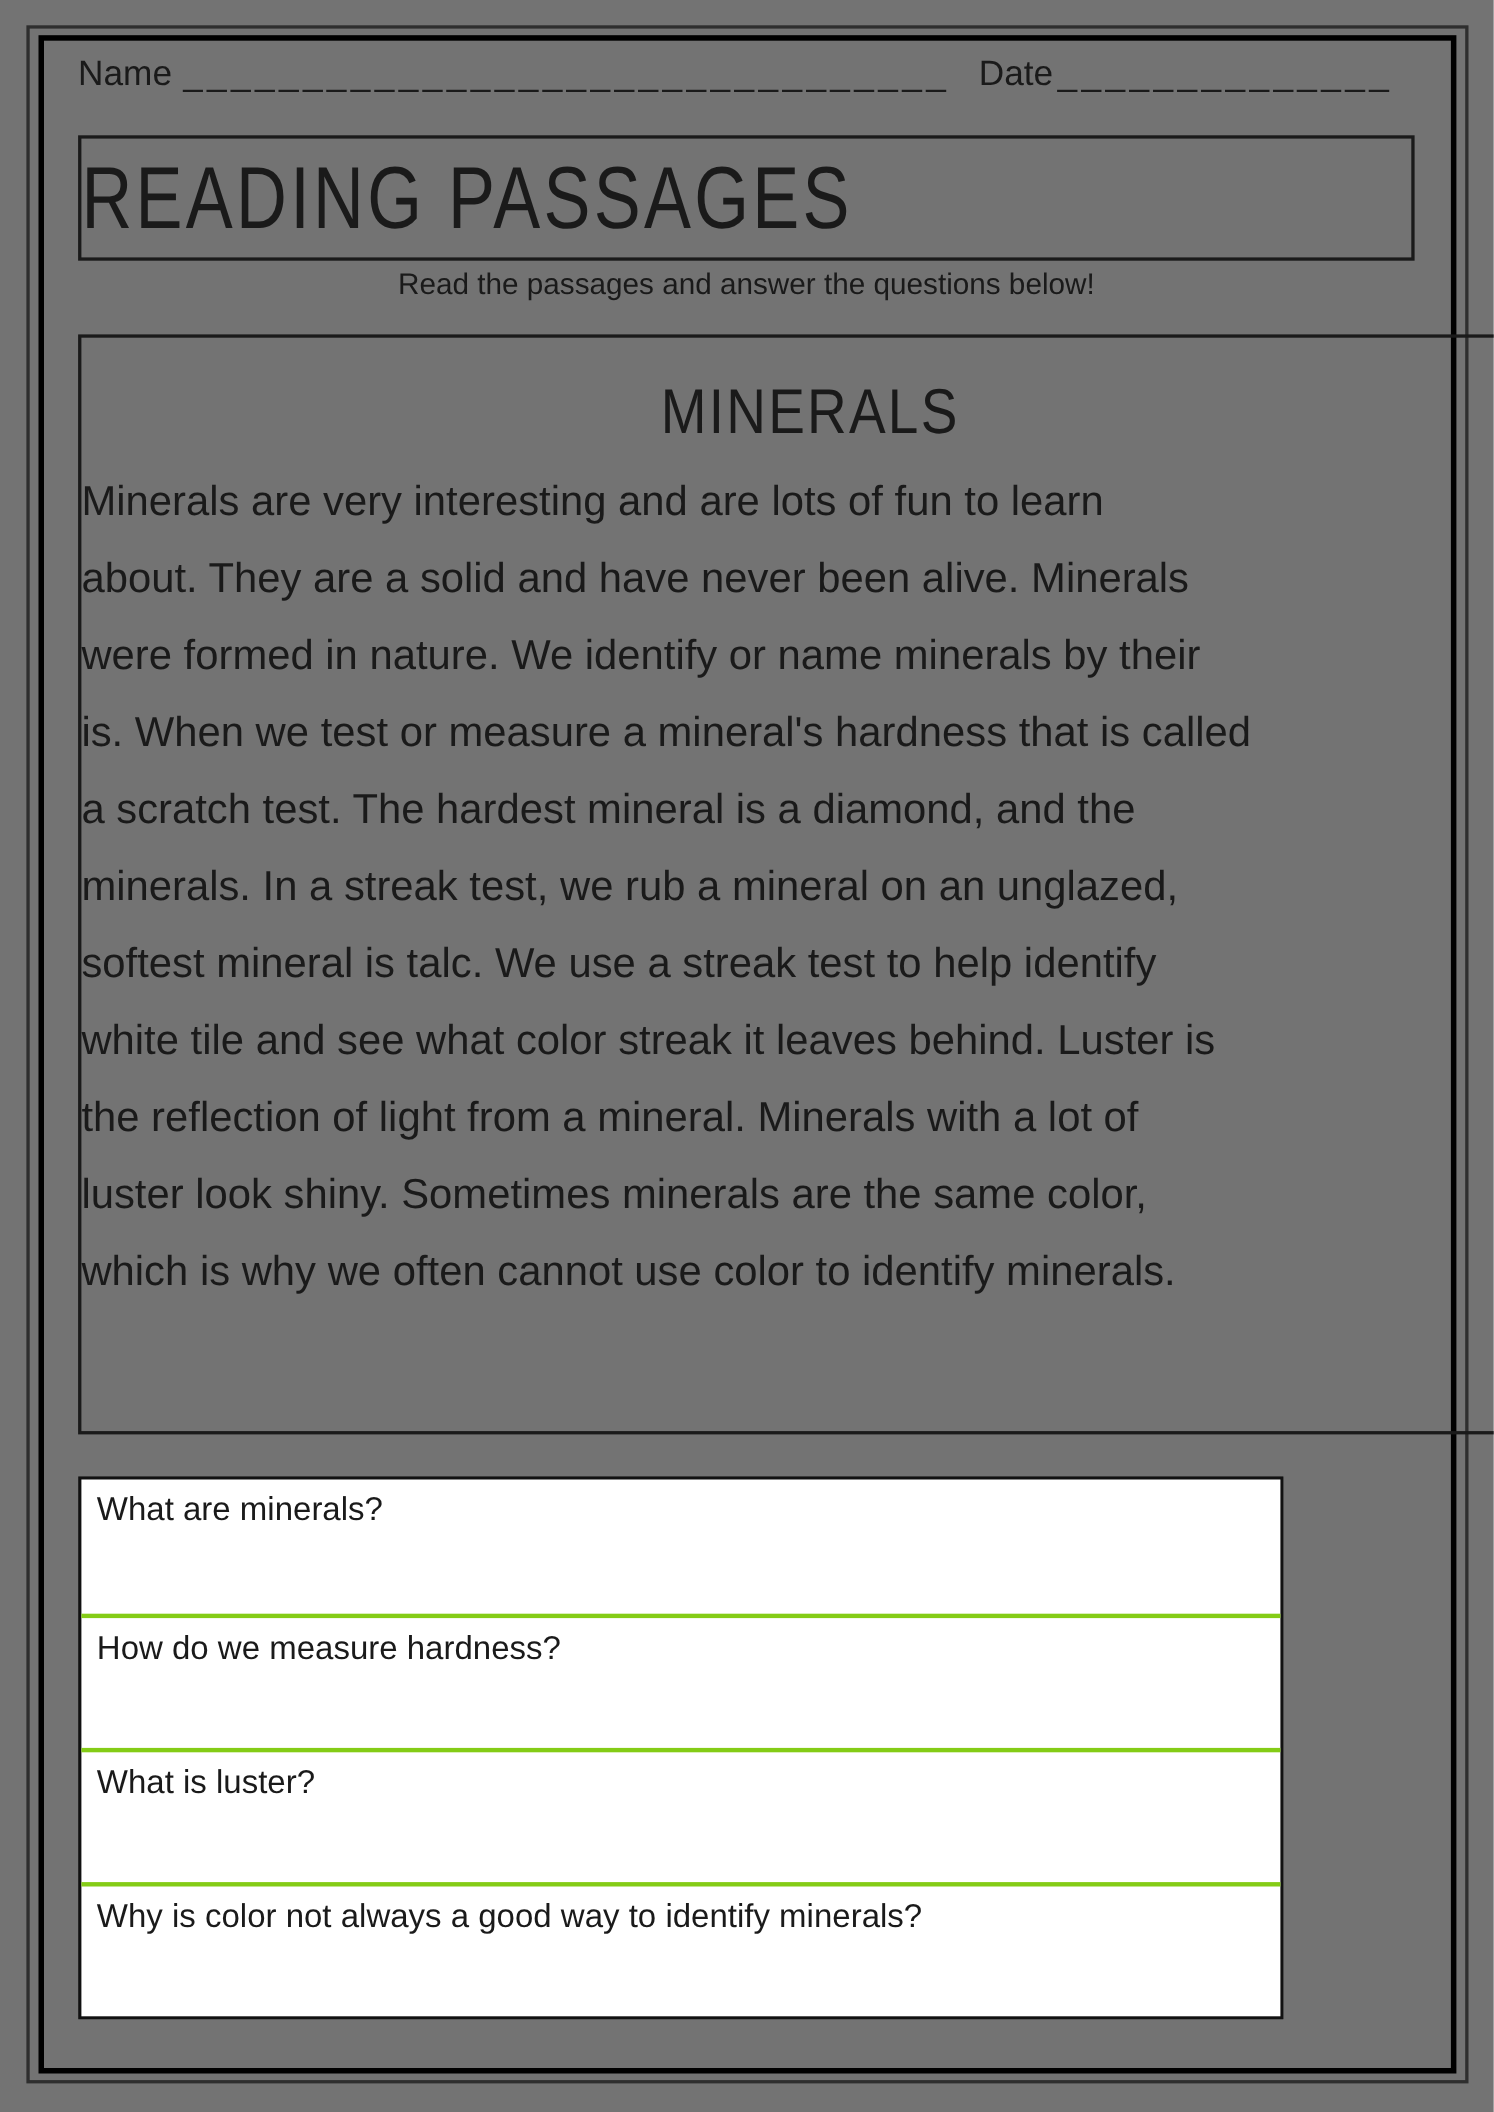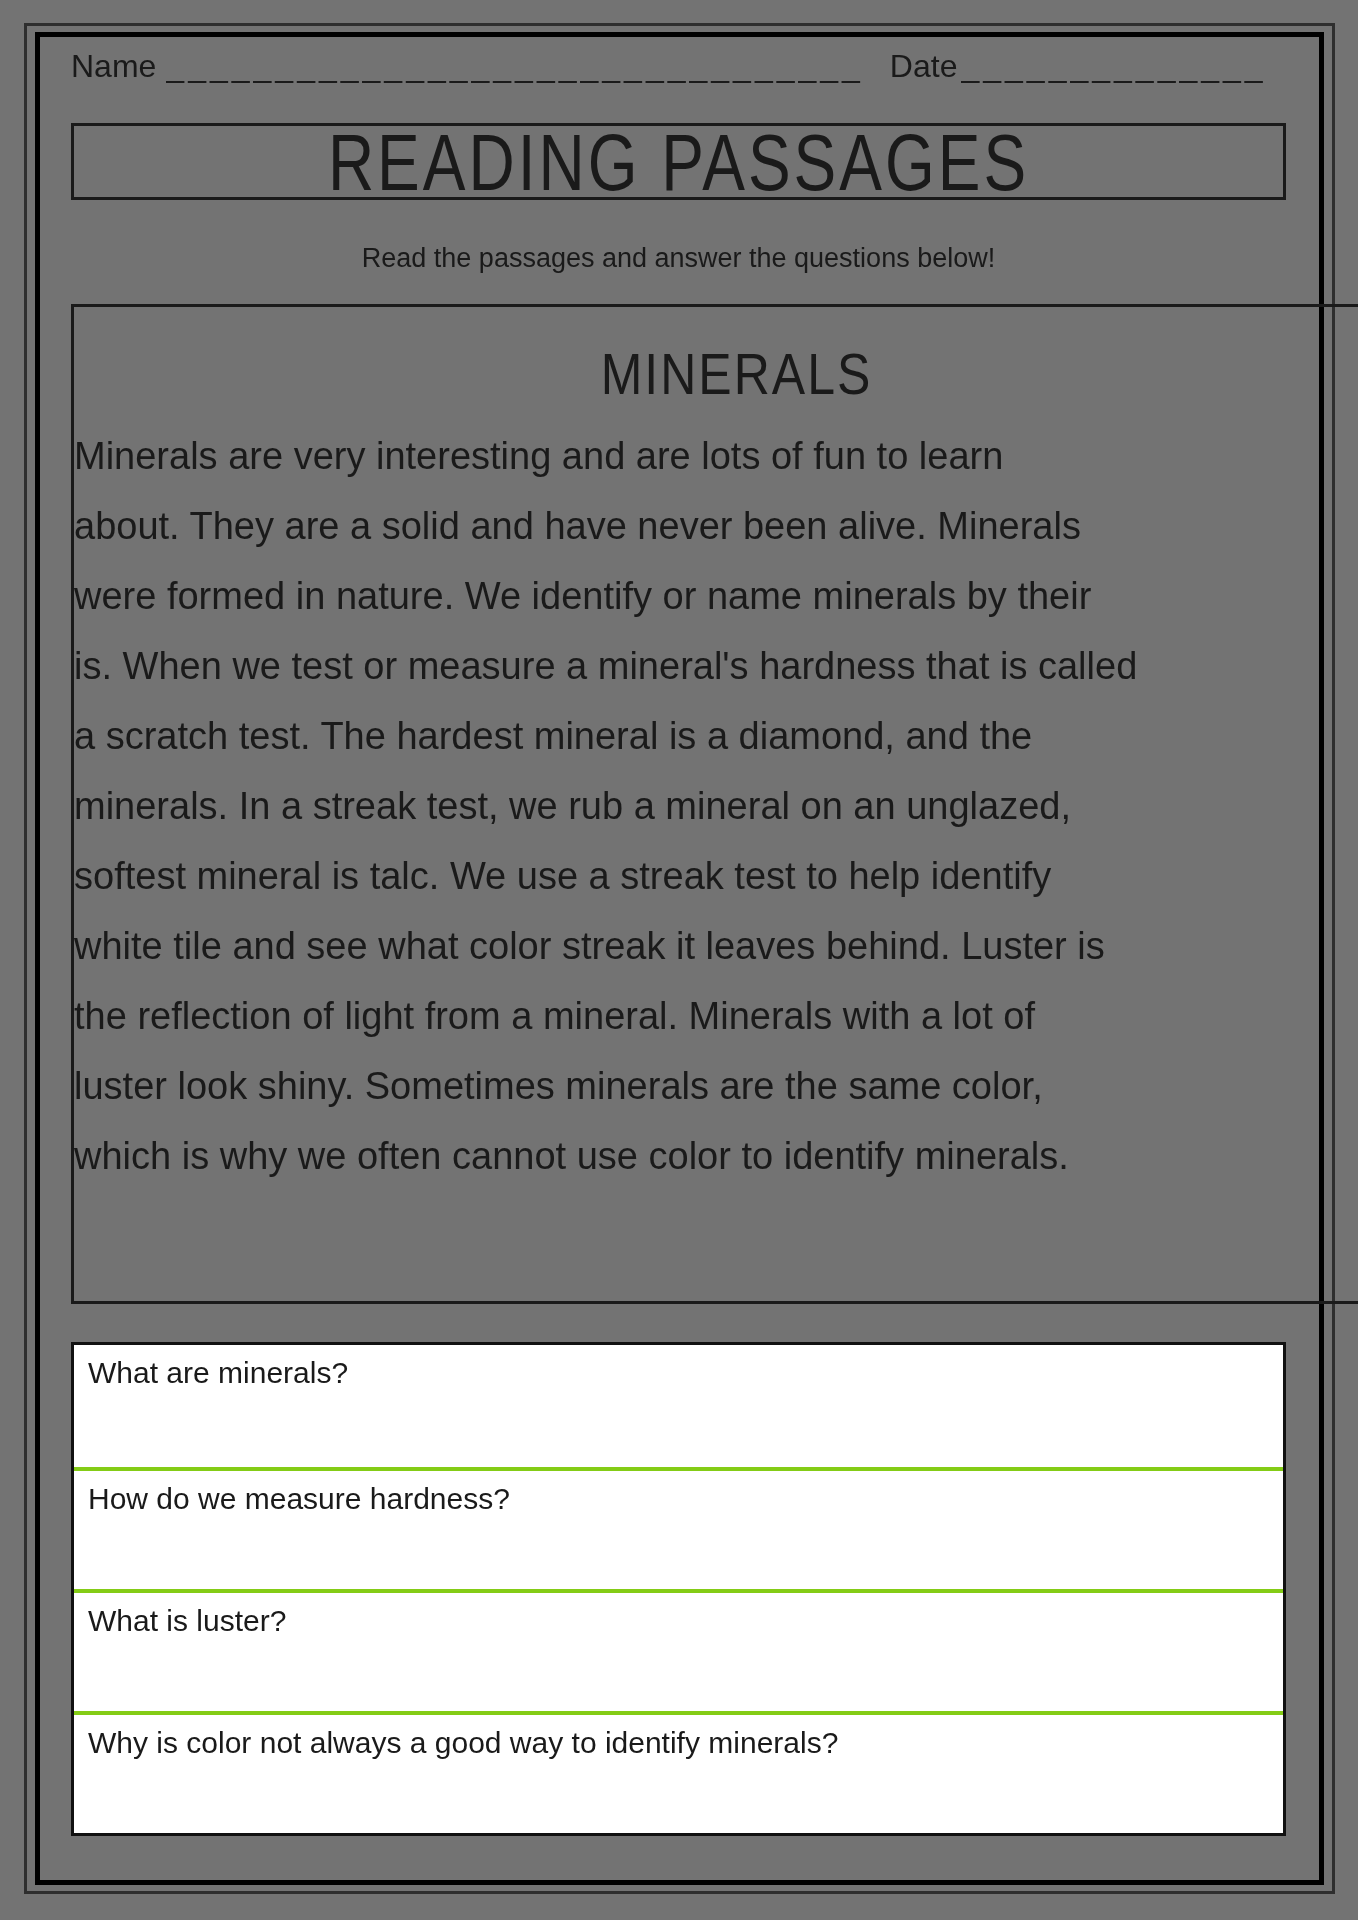--- a/index.html
+++ b/index.html
@@ -33,23 +33,23 @@
     font-size: 32px; white-space: nowrap; overflow: hidden;
   }
   .hdr-label { flex: none; }
   .rule { flex: none; letter-spacing: 4px; overflow: hidden; }
   .name-label { margin-right: 10px; }
   .date-label { margin-left: 26px; margin-right: 4px; }
 
   
   .title-box {
     position: absolute; left: 71px; top: 123px;
-    width: 1215px; height: 77px;
+    width: 1215px; height: 114px;
     border: 3px solid #1a1a1a;
-    display: flex; align-items: center; justify-content: center;
+    display: flex; align-items: center; 
   }
   .title-text {
     display: inline-block;
     font-size: 64px; letter-spacing: 3px; white-space: nowrap;
     transform: scale(1.0, 1.25); transform-origin: center;
   }
 
   .instructions {
     position: absolute; left: 71px; top: 243px; width: 1215px;
     text-align: center; font-size: 27px;
@@ -67,21 +67,21 @@
     transform: scaleY(1.15); transform-origin: top center;
   }
   .passage-lines { position: absolute; top: 114px; left: 0; width: 100%; }
   .passage-line {
     height: 70px; line-height: 70px;
     text-align: left; font-size: 38px; white-space: nowrap;
   }
 
   
   .questions {
-    position: absolute; left: 71px; top: 1342px; width: 1215px;
+    position: absolute; left: 71px; top: 1342px; width: 1096px;
     border: 3px solid #111111;
     background: #ffffff;
   }
   .q-row {
     height: 122px;
     border-top: 4px solid #84cc16;
     padding: 8px 14px 0 14px;
     font-size: 30px; line-height: 40px;
     position: relative;
   }

